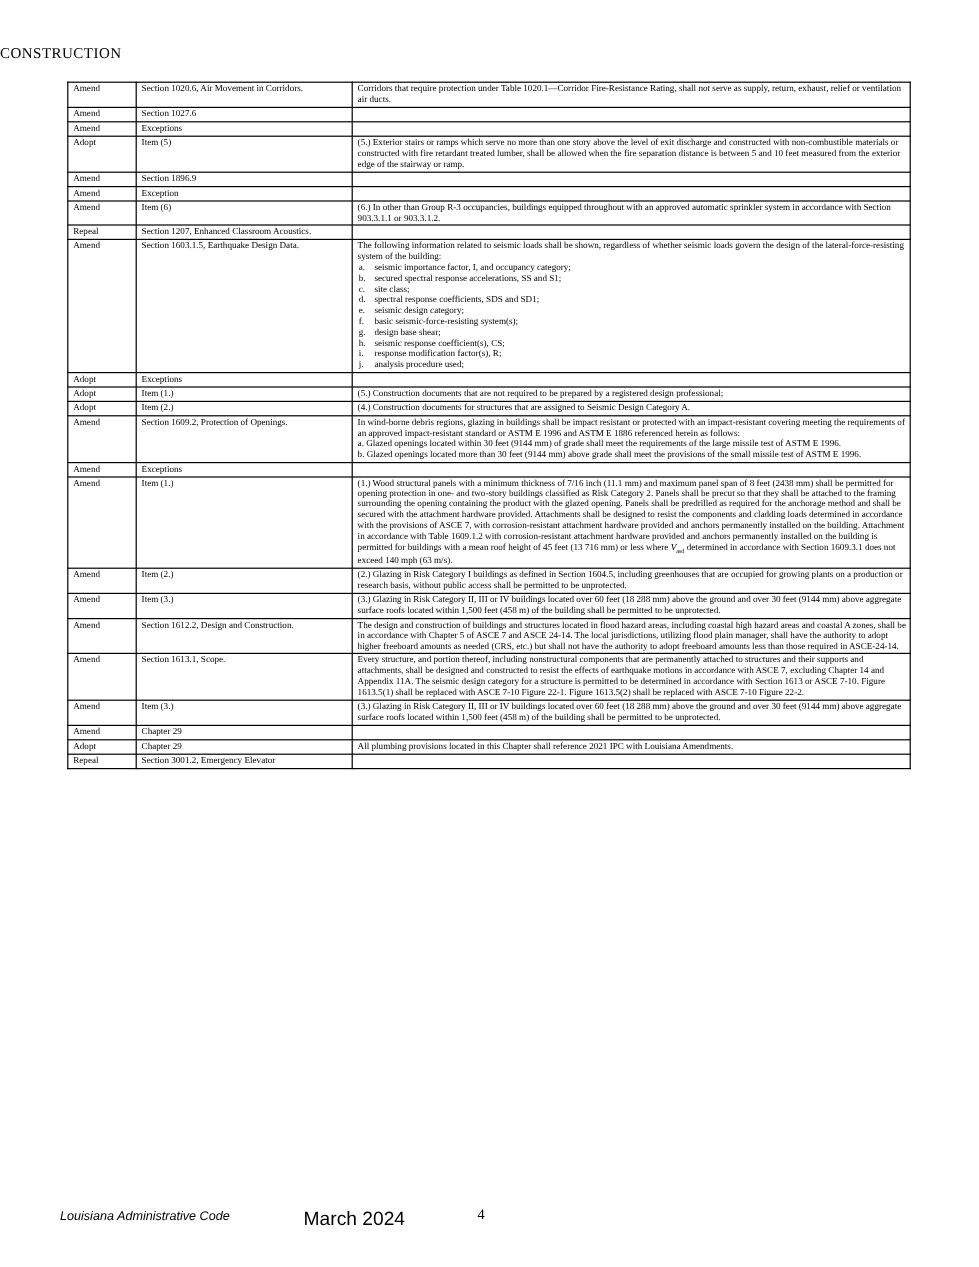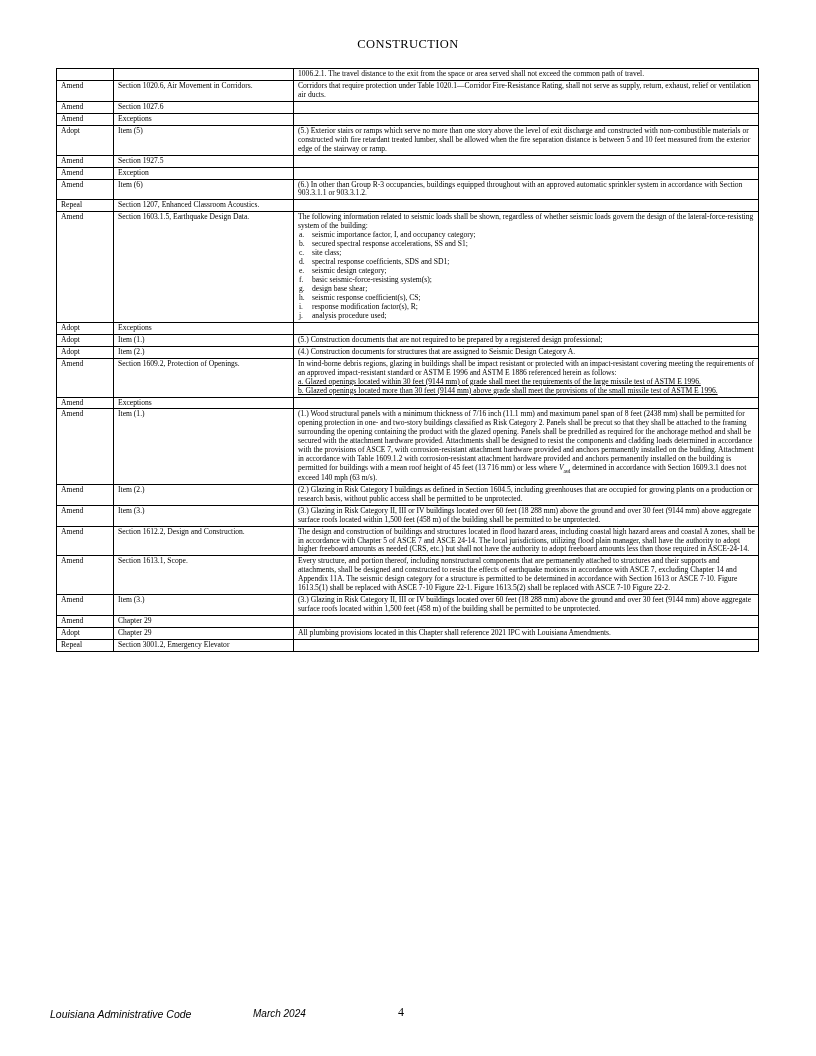--- a/index.html
+++ b/index.html
@@ -19,21 +19,21 @@
     position: absolute;
     left: 0; top: 0;
     width: 816px;
     height: 1056px;
   }
   .page-header {
     position: absolute;
     left: 0;
     top: 37px;
     width: 816px;
-    text-align: center;
+    text-align: left;
     font-size: 12.5px;
     letter-spacing: 0.4px;
     font-family: "Liberation Serif", "DejaVu Serif", serif;
   }
   table.amend-table {
     position: absolute;
     left: 56px;
     top: 68px;
     width: 702px;
     border-collapse: collapse;
@@ -50,21 +50,20 @@
   col.c-action { width: 57px; }
   col.c-section { width: 180px; }
   col.c-text { width: 465px; }
 
   .cell-p {
     margin: 0;
     padding: 0;
   }
   .cell-p + .cell-p {
     margin-top: 0;
-    text-decoration: underline;
   }
   ul.alpha-list {
     list-style: none;
     margin: 0;
     padding: 0;
   }
   ul.alpha-list li {
     margin: 0;
     padding: 0 0 0 14px;
     position: relative;
@@ -95,22 +94,21 @@
     top: 0;
     font-family: "Liberation Sans", "DejaVu Sans", sans-serif;
     font-style: italic;
     font-size: 10.5px;
   }
   .footer-mid {
     position: absolute;
     left: 253px;
     top: 0;
     font-family: "Liberation Sans", "DejaVu Sans", sans-serif;
-    font-style: italic;
-    font-size: 10px;
+    font-size: 16px;
   }
   .footer-page {
     position: absolute;
     left: 398px;
     top: -3px;
     font-family: "Liberation Serif", "DejaVu Serif", serif;
     font-size: 12px;
   }
 </style>
 </head>
@@ -121,27 +119,20 @@
   <div class="page-header">CONSTRUCTION</div>
 
   <table class="amend-table">
     <colgroup>
       <col class="c-action">
       <col class="c-section">
       <col class="c-text">
     </colgroup>
     <tbody>
 
-      <tr>
-        <td></td>
-        <td></td>
-        <td>
-          <p class="cell-p">1006.2.1. The travel distance to the exit from the space or area served shall not exceed the common path of travel.</p>
-        </td>
-      </tr>
 
       <tr>
         <td>Amend</td>
         <td>Section 1020.6, Air Movement in Corridors.</td>
         <td>
           <p class="cell-p">Corridors that require protection under Table 1020.1—Corridor Fire-Resistance Rating, shall not serve as supply, return, exhaust, relief or ventilation air ducts.</p>
         </td>
       </tr>
 
       <tr>
@@ -159,21 +150,21 @@
       <tr>
         <td>Adopt</td>
         <td>Item (5)</td>
         <td>
           <p class="cell-p">(5.)  Exterior stairs or ramps which serve no more than one story above the level of exit discharge and constructed with non-combustible materials or constructed with fire retardant treated lumber, shall be allowed when the fire separation distance is between 5 and 10 feet measured from the exterior edge of the stairway or ramp.</p>
         </td>
       </tr>
 
       <tr>
         <td>Amend</td>
-        <td>Section 1927.5</td>
+        <td>Section 1896.9</td>
         <td>&nbsp;</td>
       </tr>
 
       <tr>
         <td>Amend</td>
         <td>Exception</td>
         <td>&nbsp;</td>
       </tr>
 
       <tr>

